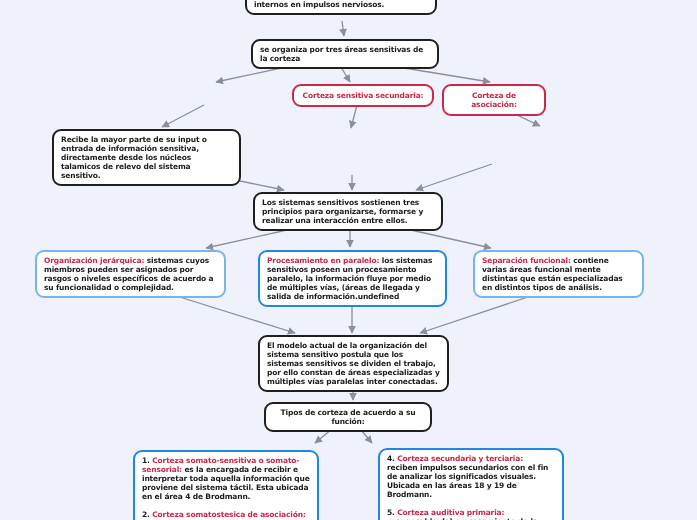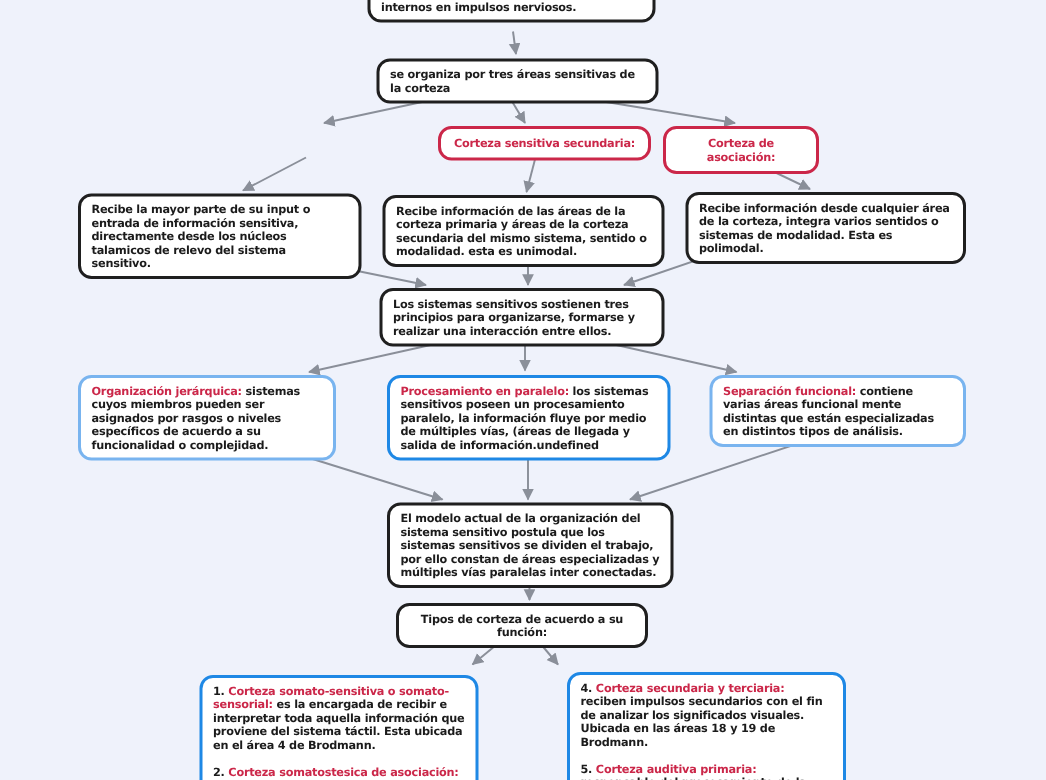--- a/index.html
+++ b/index.html
@@ -78,32 +78,26 @@
   <div class="node b-red" style="left:292px;top:84px;width:142px;">
     <span>Corteza sensitiva secundaria:</span>
   </div>
   <div class="node b-red" style="left:442px;top:84px;width:104px;">
     <span>Corteza de asociación:</span>
   </div>
 
   <div class="node" style="left:52px;top:129px;width:189px;">
     <span>Recibe la mayor parte de su input o entrada de información sensitiva, directamente desde los núcleos talamicos de relevo del sistema sensitivo.</span>
   </div>
-  <div class="node" style="left:255px;top:130px;width:188px;">
-    <span>Recibe información de las áreas de la corteza primaria y áreas de la corteza secundaria del mismo sistema, sentido o modalidad. esta es unimodal.</span>
-  </div>
-  <div class="node" style="left:457px;top:128px;width:187px;">
-    <span>Recibe información desde cualquier área de la corteza, integra varios sentidos o sistemas de modalidad. Esta es polimodal.</span>
-  </div>
 
   <div class="node" style="left:253px;top:192px;width:190px;">
     <span>Los sistemas sensitivos sostienen tres principios para organizarse, formarse y realizar una interacción entre ellos.</span>
   </div>
 
-  <div class="node b-blue-light" style="left:52px;top:250px;width:172px;">
+  <div class="node b-blue-light" style="left:35px;top:250px;width:191px;">
     <span class="lead">Organización jerárquica:</span><span> sistemas cuyos miembros pueden ser asignados por rasgos o niveles específicos de acuerdo a su funcionalidad o complejidad.</span>
   </div>
   <div class="node b-blue" style="left:258px;top:250px;width:189px;">
     <span class="lead">Procesamiento en paralelo:</span><span> los sistemas sensitivos poseen un procesamiento paralelo, la información fluye por medio de múltiples vías, (áreas de llegada y salida de información.undefined</span>
   </div>
   <div class="node b-blue-light" style="left:473px;top:250px;width:171px;">
     <span class="lead">Separación funcional:</span><span> contiene varias áreas funcional mente distintas que están especializadas en distintos tipos de análisis.</span>
   </div>
 
   <div class="node" style="left:258px;top:335px;width:191px;">

